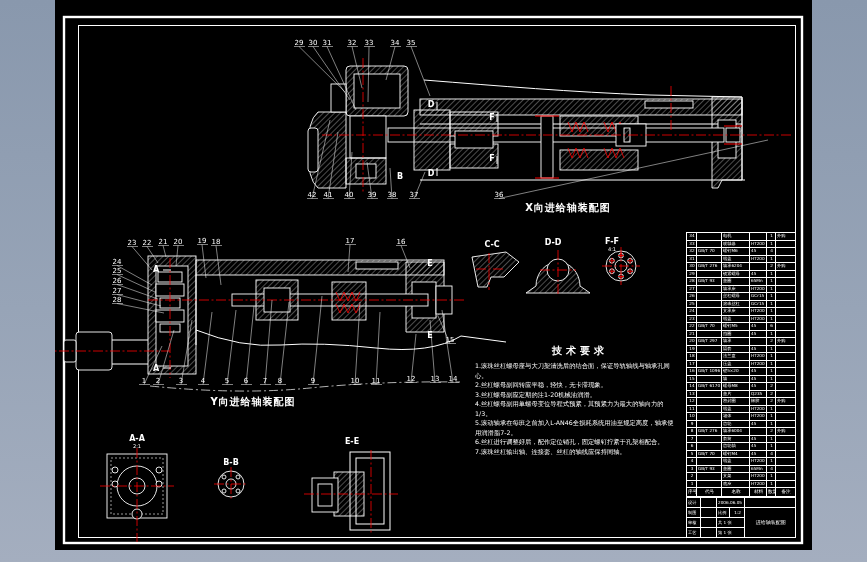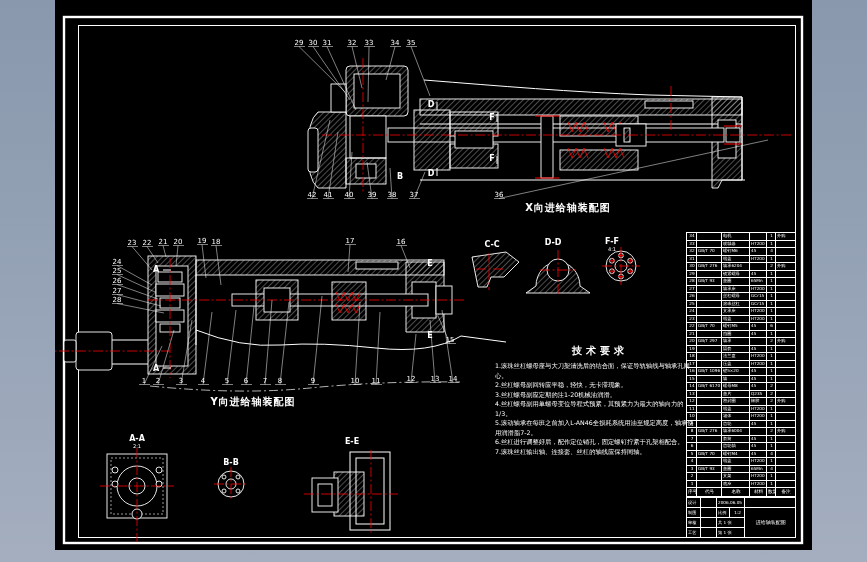--- a/index.html
+++ b/index.html
@@ -2,21 +2,21 @@
 <html><head>
 <meta charset="utf-8">
 <style>
   html,body{margin:0;padding:0;width:867px;height:562px;overflow:hidden;
     font-family:"DejaVu Sans",sans-serif;background:#000;}
   #desktop{position:absolute;left:0;top:0;width:867px;height:562px;
     background:linear-gradient(180deg,#8998ad 0%,#97a4b7 55%,#a4aebf 100%);}
   #canvas{position:absolute;left:55px;top:0;width:757px;height:550px;background:#000;}
   .abs{position:absolute;}
   
-  #techreq{left:440px;top:344px;width:200px;color:#fff;}
+  #techreq{left:420px;top:344px;width:200px;color:#fff;}
   #techreq .tr-title{font-size:10px;font-weight:bold;letter-spacing:4px;text-align:center;
     width:120px;margin-left:45px;margin-bottom:3px;}
   #techreq .tr-item{font-size:6.3px;line-height:9.5px;letter-spacing:0px;}
   
   #bom{left:631px;top:232px;width:110px;height:265px;display:flex;flex-direction:column;
     border:1px solid #fff;box-sizing:border-box;color:#fff;}
   .bom-row{flex:1;display:flex;border-top:0.5px solid #fff;}
   .bom-row:first-child{border-top:none;}
   .bom-cell{font-size:4.2px;line-height:6.5px;overflow:hidden;white-space:nowrap;
     border-right:0.5px solid #fff;padding-left:1px;box-sizing:border-box;}

